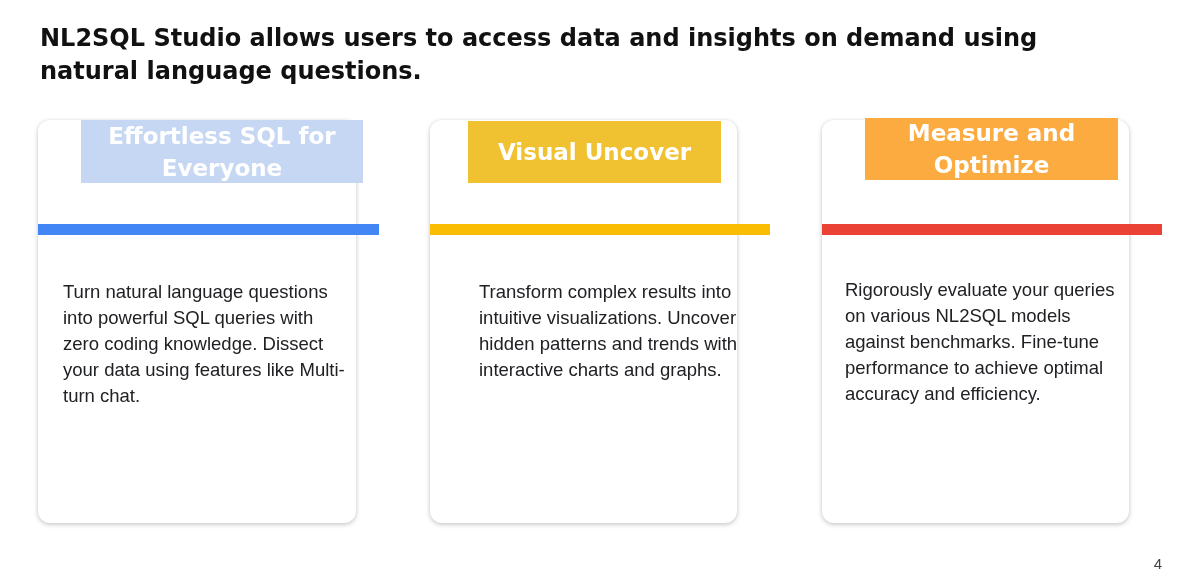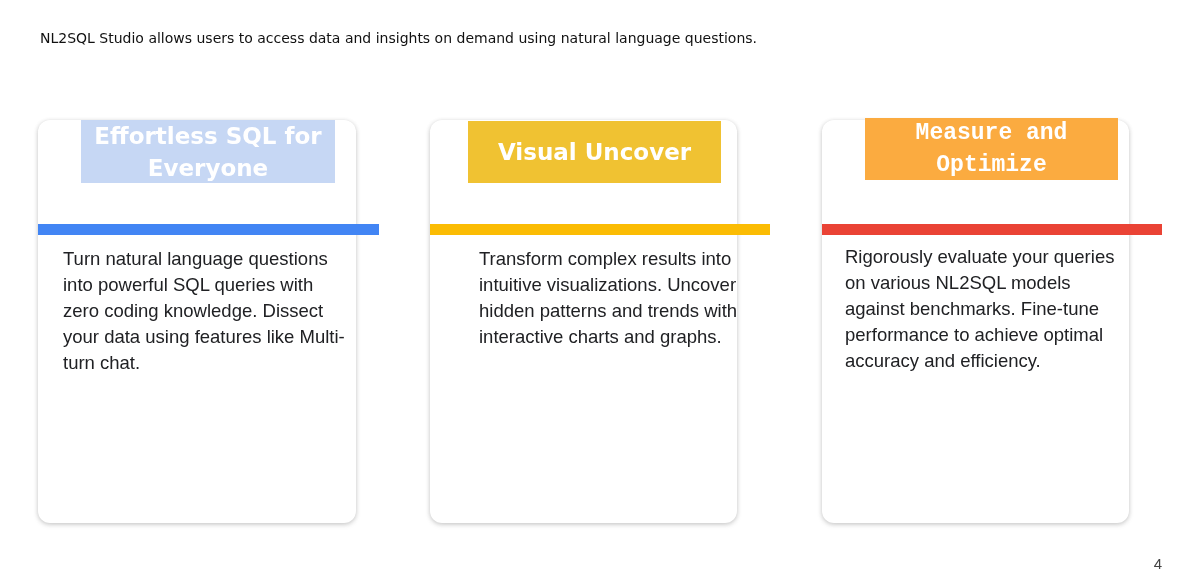--- a/index.html
+++ b/index.html
@@ -4,61 +4,62 @@
   <style>
     html, body { margin: 0; padding: 0; }
     body {
       width: 1200px; height: 581px; background: #ffffff;
       position: relative; overflow: hidden;
       font-family: "Liberation Sans", sans-serif; color: #202124;
     }
     .headline {
       position: absolute; left: 40px; top: 22px; width: 1060px;
       font-family: "DejaVu Sans", sans-serif;
-      font-weight: normal; font-size: 14px; line-height: 33px; color: #111;
+      font-weight: bold; font-size: 24px; line-height: 33px; color: #111;
     }
     .card {
       position: absolute; top: 120px; width: 318px; height: 403px;
       background: #fff; border-radius: 12px;
       box-shadow: 0 1px 4px rgba(0,0,0,0.18), 0 2px 6px rgba(0,0,0,0.08);
     }
     .title-box {
       position: absolute; display: flex; align-items: center; justify-content: center;
       text-align: center; color: #fff; font-family: "DejaVu Sans", sans-serif;
       font-weight: bold; font-size: 23px; line-height: 32px;
     }
     .bar { position: absolute; height: 11px; }
     .body-text {
       position: absolute; font-size: 18.5px; line-height: 26px; color: #202124;
       font-family: "Liberation Sans", sans-serif;
+      margin-top: 33px;
     }
     .page-num {
       position: absolute; right: 38px; top: 555px; font-size: 15px; color: #444;
       font-family: "Liberation Sans", sans-serif;
     }
   </style>
 </head>
 <body>
 
 <div class="headline">NL2SQL Studio allows users to access data and insights on demand using natural language questions.</div>
 
 <div class="card" style="left:38px;"></div>
-<div class="title-box" style="left:81px; top:120px; width:254px; height:63px; background:#c6d7f4;">
+<div class="title-box" style="left:81px; top:120px; width:282px; height:63px; background:#c6d7f4;">
   <span style="display:block; width:240px;">Effortless SQL for Everyone</span>
 </div>
 <div class="bar" style="left:38px; top:224px; width:341px; background:#4285f4;"></div>
 <div class="body-text" style="left:63px; top:246px; width:290px;">Turn natural language questions into powerful SQL queries with zero coding knowledge. Dissect your data using features like Multi-turn chat.</div>
 
 <div class="card" style="left:430px; width:307px;"></div>
 <div class="title-box" style="left:468px; top:121px; width:253px; height:62px; background:#f0c232;">
   <span>Visual Uncover</span>
 </div>
 <div class="bar" style="left:430px; top:224px; width:340px; background:#fbbc04;"></div>
 <div class="body-text" style="left:479px; top:246px; width:285px;">Transform complex results into intuitive visualizations. Uncover hidden patterns and trends with interactive charts and graphs.</div>
 
 <div class="card" style="left:822px; width:307px;"></div>
 <div class="title-box" style="left:865px; top:118px; width:253px; height:62px; background:#fbab40;">
-  <span style="display:block; width:200px;font-family:Liberation Mono, monospace;">Measure and Optimize</span>
+  <span style="display:block; width:200px;">Measure and Optimize</span>
 </div>
 <div class="bar" style="left:822px; top:224px; width:340px; background:#ea4335;"></div>
 <div class="body-text" style="left:845px; top:244px; width:290px;">Rigorously evaluate your queries on various NL2SQL models against benchmarks. Fine-tune performance to achieve optimal accuracy and efficiency.</div>
 
 <div class="page-num">4</div>
 
 </body></html>

